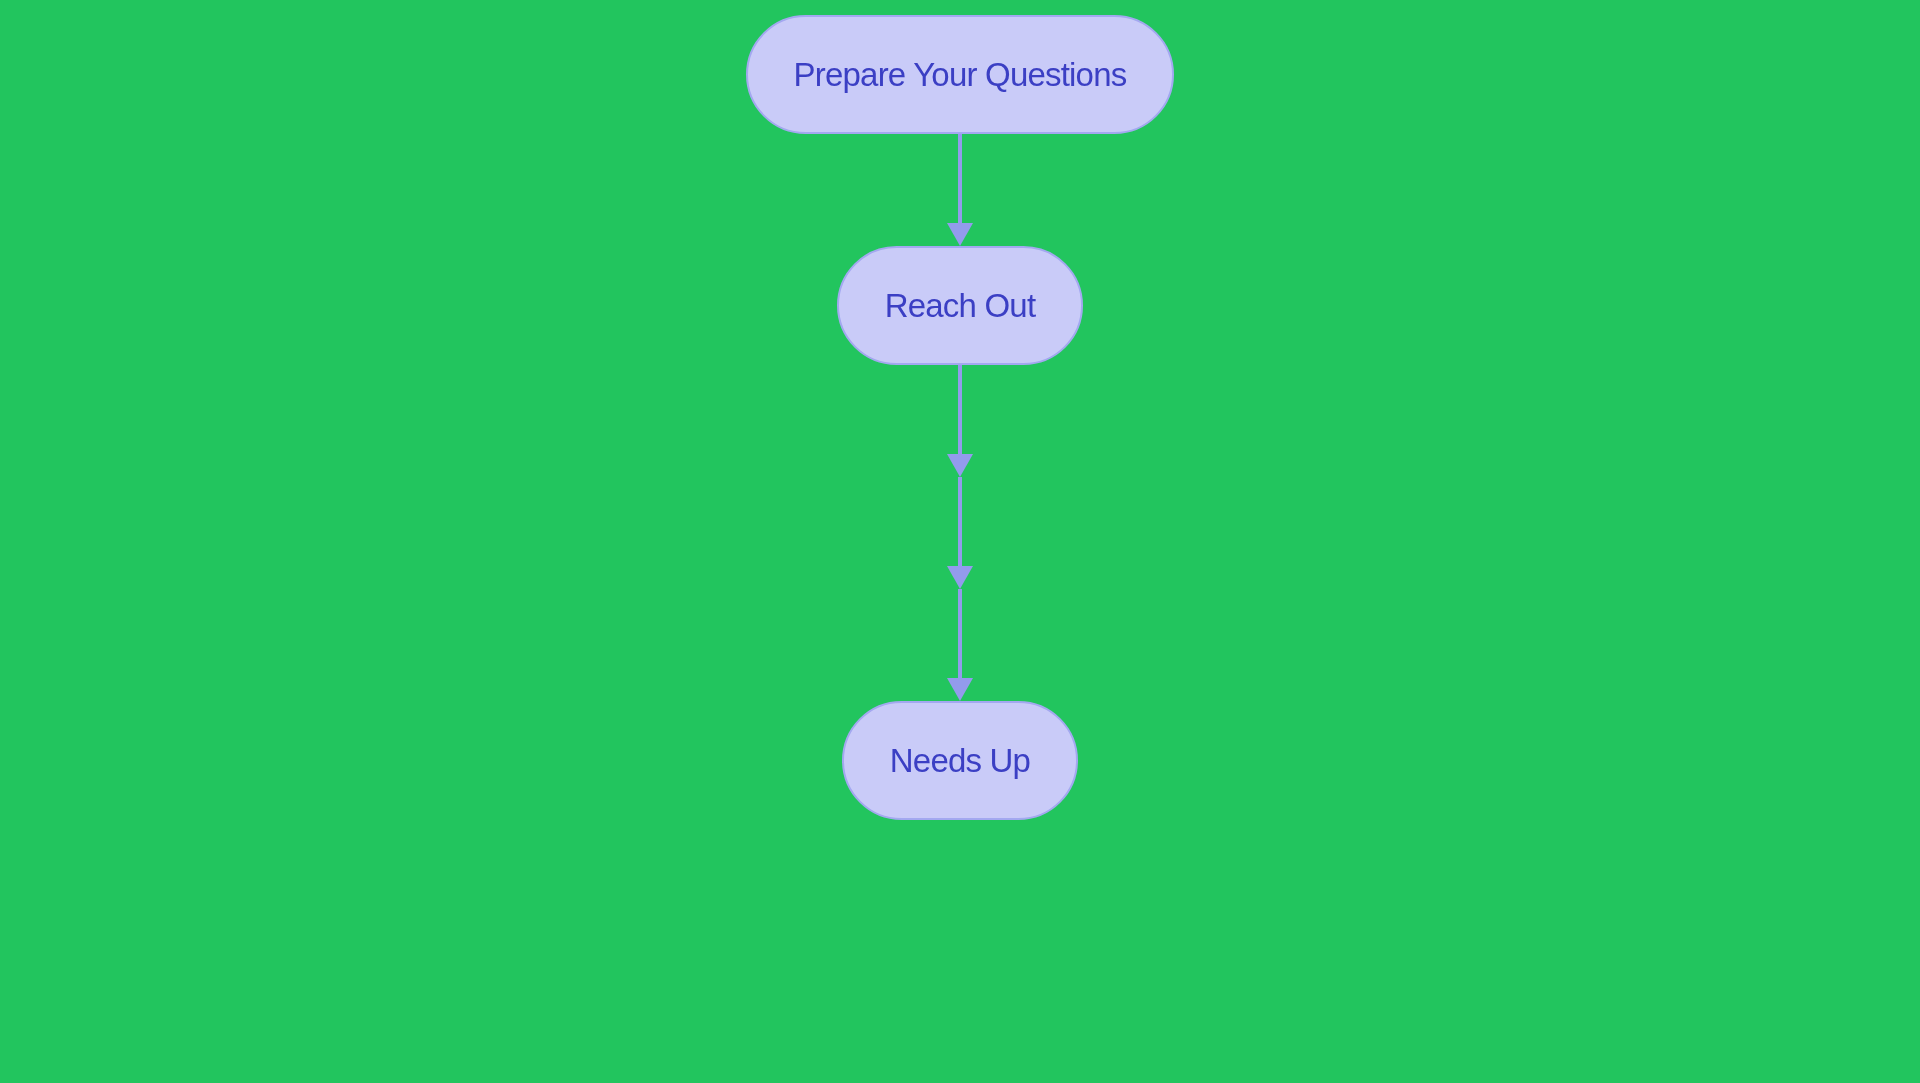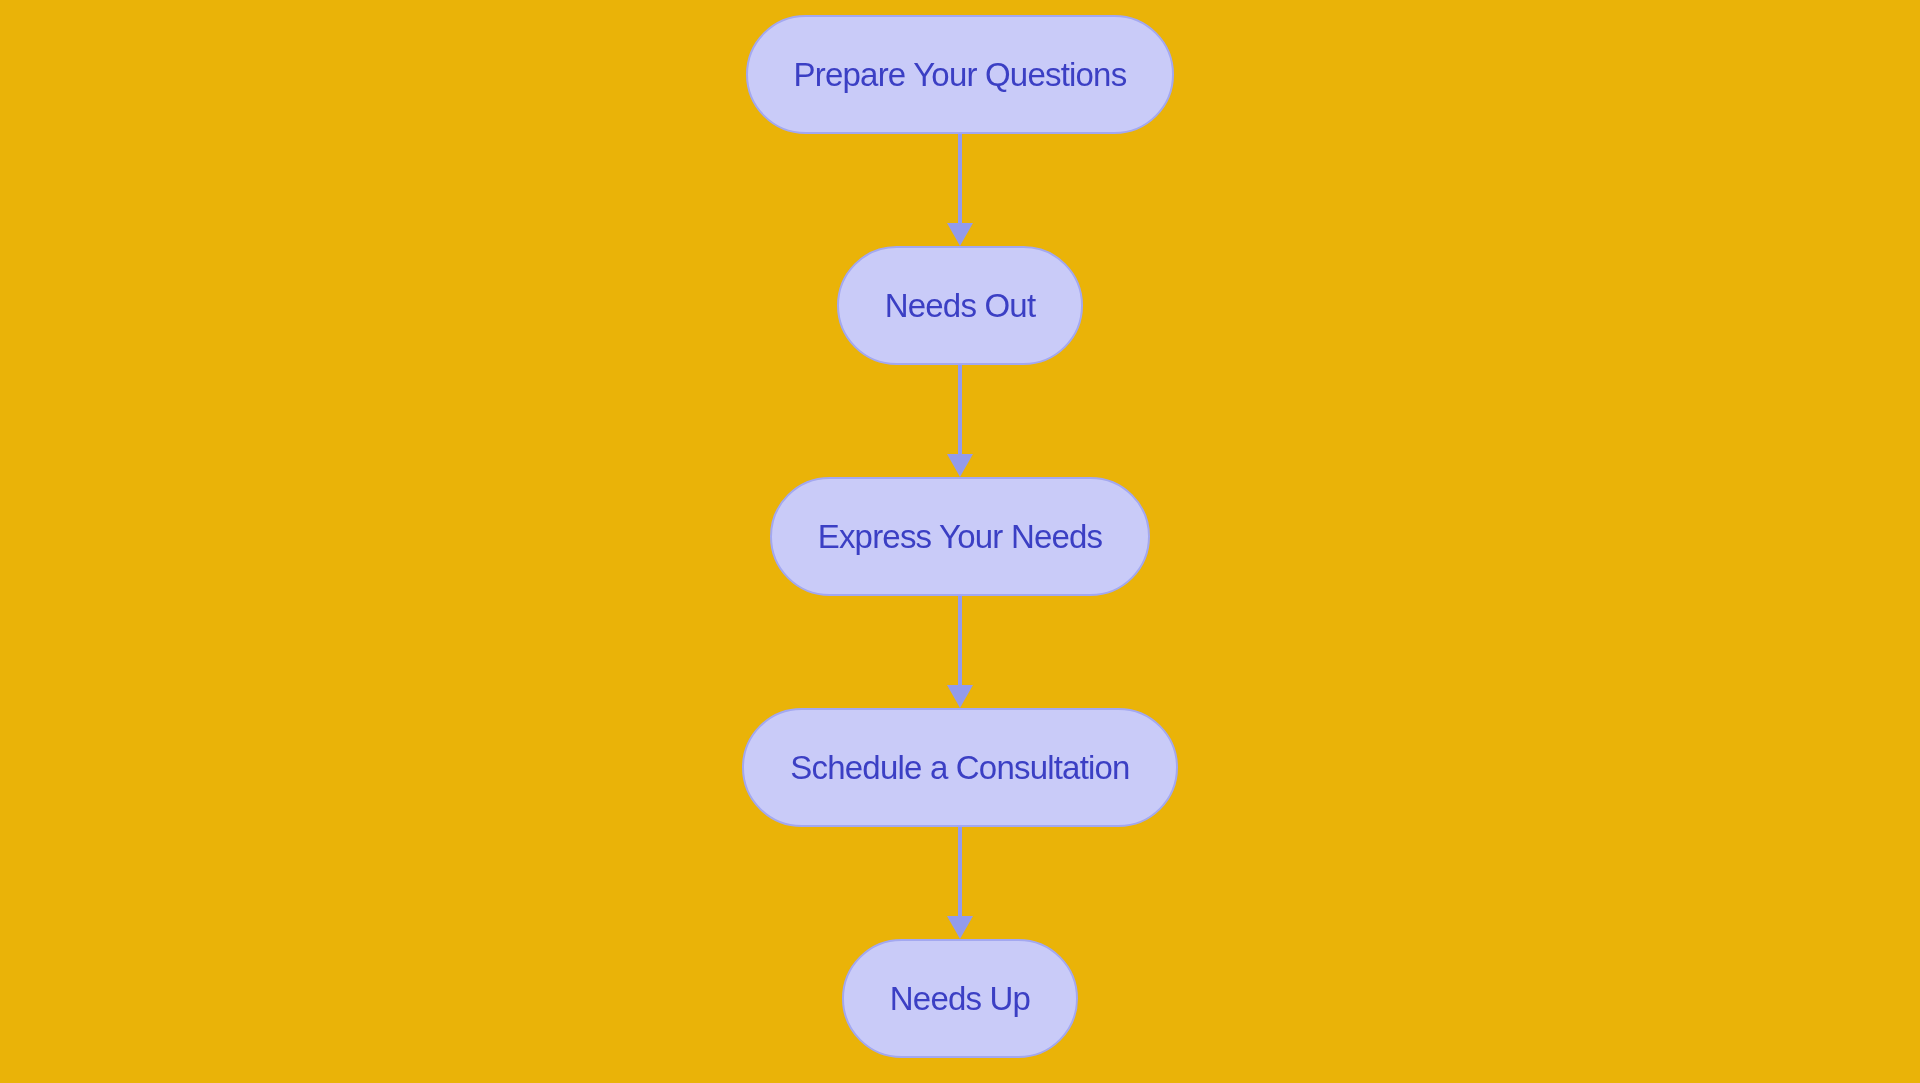--- a/index.html
+++ b/index.html
@@ -8,21 +8,21 @@
     width: 1920px;
     height: 1083px;
     background: #ffffff;
     overflow: hidden;
     font-family: "Liberation Sans", sans-serif;
   }
 
   .canvas {
     width: 1920px;
     height: 1083px;
-    background: #eab308;
+    background: #22c55e;
     display: flex;
     flex-direction: column;
     align-items: center;
     padding-top: 15px;
   }
 
   .flowchart {
     display: flex;
     flex-direction: column;
     align-items: center;
@@ -82,40 +82,34 @@
     <div class="node">
       <span class="node-label">Prepare Your Questions</span>
     </div>
 
     <div class="connector">
       <div class="shaft"></div>
       <div class="head"></div>
     </div>
 
     <div class="node">
-      <span class="node-label">Needs Out</span>
+      <span class="node-label">Reach Out</span>
     </div>
 
     <div class="connector">
       <div class="shaft"></div>
       <div class="head"></div>
     </div>
 
-    <div class="node">
-      <span class="node-label">Express Your Needs</span>
-    </div>
 
     <div class="connector">
       <div class="shaft"></div>
       <div class="head"></div>
     </div>
 
-    <div class="node">
-      <span class="node-label">Schedule a Consultation</span>
-    </div>
 
     <div class="connector">
       <div class="shaft"></div>
       <div class="head"></div>
     </div>
 
     <div class="node">
       <span class="node-label">Needs Up</span>
     </div>
 

